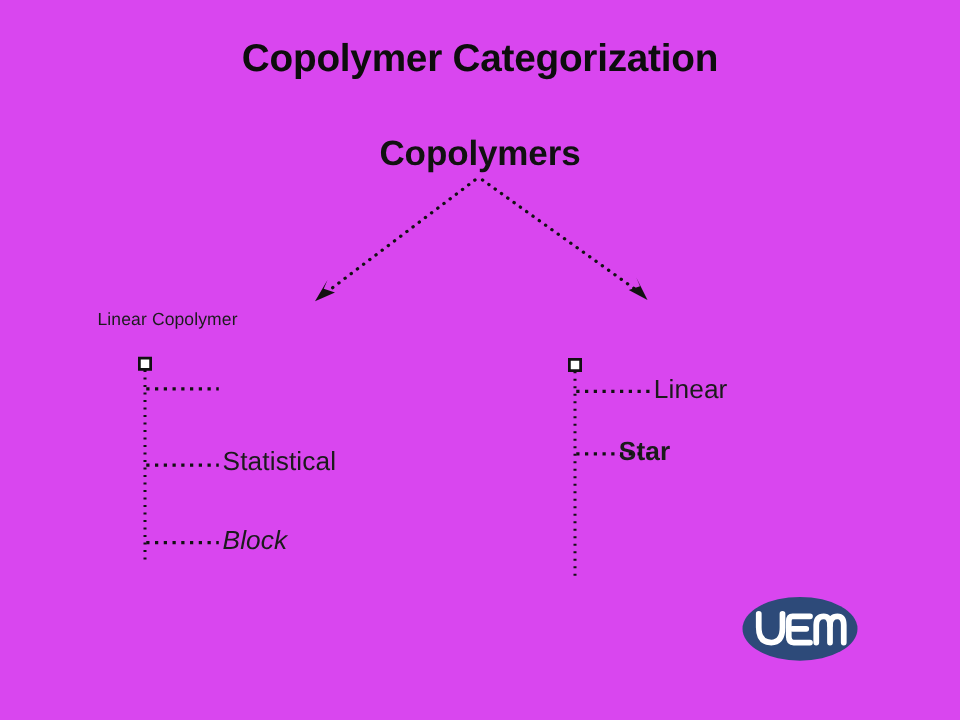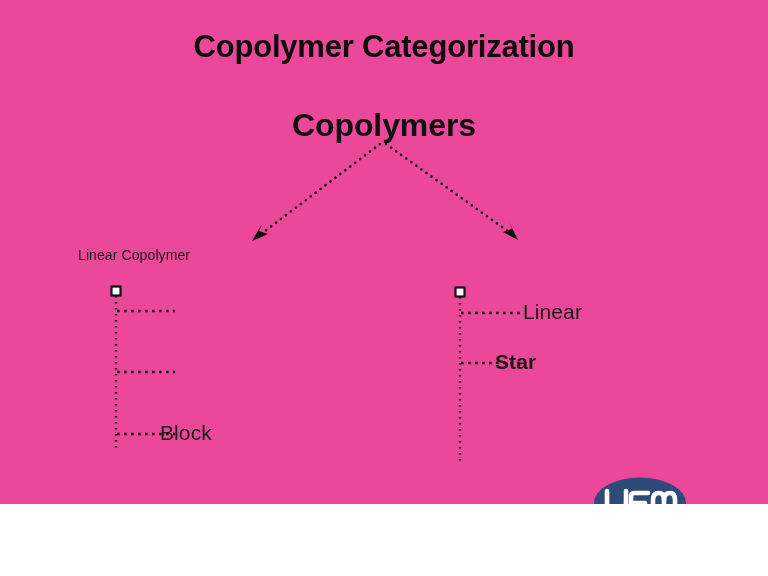--- a/index.html
+++ b/index.html
@@ -8,22 +8,22 @@
     padding: 0;
     background: #ffffff;
   }
   body {
     font-family: "Liberation Sans", sans-serif;
     -webkit-font-smoothing: antialiased;
   }
   #slide {
     position: relative;
     width: 768px;
-    height: 504px;
-    background: #ec4899;
+    height: 576px;
+    background: #d946ef;
     overflow: hidden;
   }
 
   
   .slide-title {
     position: absolute;
     left: 0;
     top: 30px;
     width: 768px;
     text-align: center;
@@ -35,21 +35,21 @@
     white-space: nowrap;
   }
 
   
   .root-node {
     position: absolute;
     left: 0;
     top: 108px;
     width: 768px;
     text-align: center;
-    font-size: 32px;
+    font-size: 28px;
     font-weight: bold;
     letter-spacing: -0.1px;
     color: #111111;
     line-height: 1.1;
     white-space: nowrap;
   }
 
   
   .branch-label {
     position: absolute;
@@ -78,21 +78,21 @@
     position: absolute;
     font-size: 21px;
     font-weight: normal;
     color: #1b1b1b;
     line-height: 1.1;
     white-space: nowrap;
     letter-spacing: 0.1px;
   }
   .leaf-l0 { left: 178px; top: 298px; }
   .leaf-l1 { left: 178px; top: 358px; }
-  .leaf-l2 { left: 160px; top: 421px; }
+  .leaf-l2 { left: 178px; top: 421px; font-style: italic; }
   .leaf-r0 { left: 523px; top: 300px; }
   .leaf-r1 { left: 495px; top: 350px; font-weight: bold; }
 
   
   #logo {
     position: absolute;
     left: 592px;
     top: 474px;
     width: 96px;
     height: 58px;
@@ -102,20 +102,21 @@
 <body>
 
 <div id="slide">
 
   <div class="slide-title">Copolymer Categorization</div>
 
   <div class="root-node">Copolymers</div>
 
   <div class="branch-label left">Linear Copolymer</div>
 
+  <div class="leaf-label leaf-l1">Statistical</div>
   <div class="leaf-label leaf-l2">Block</div>
 
   <div class="leaf-label leaf-r0">Linear</div>
   <div class="leaf-label leaf-r1">Star</div>
 
   <svg id="connectors" viewBox="0 0 768 576">
 
     <line x1="380" y1="144" x2="261" y2="234" stroke="#111111" stroke-width="2.6" stroke-linecap="round" stroke-dasharray="0.2 6"></line>
 
     <polygon points="252,241 268,234 259,231 262,224" fill="#111111"></polygon>

